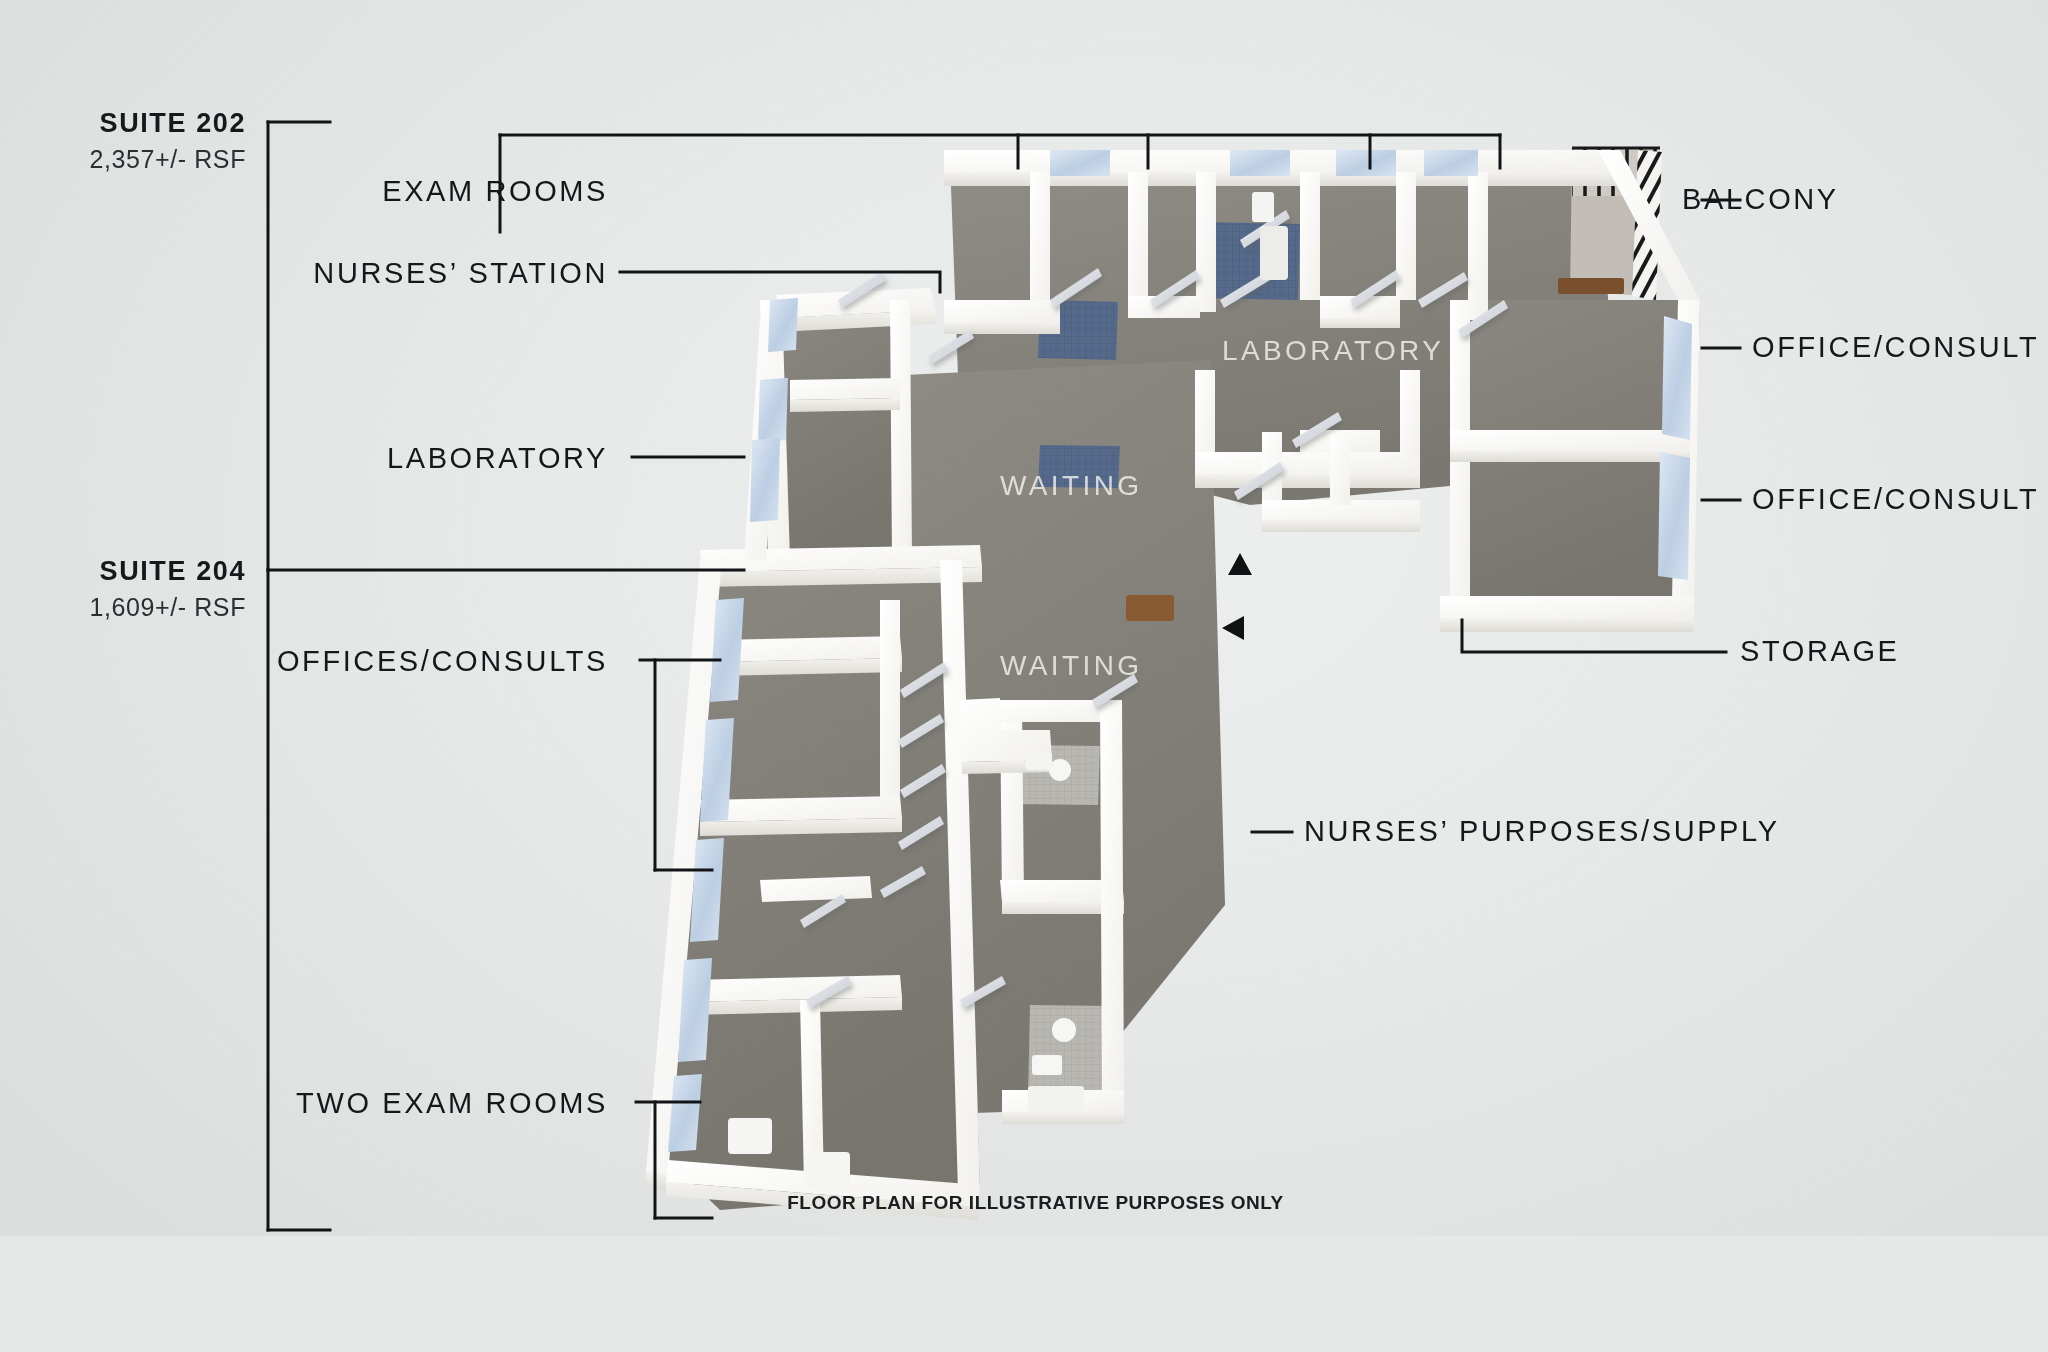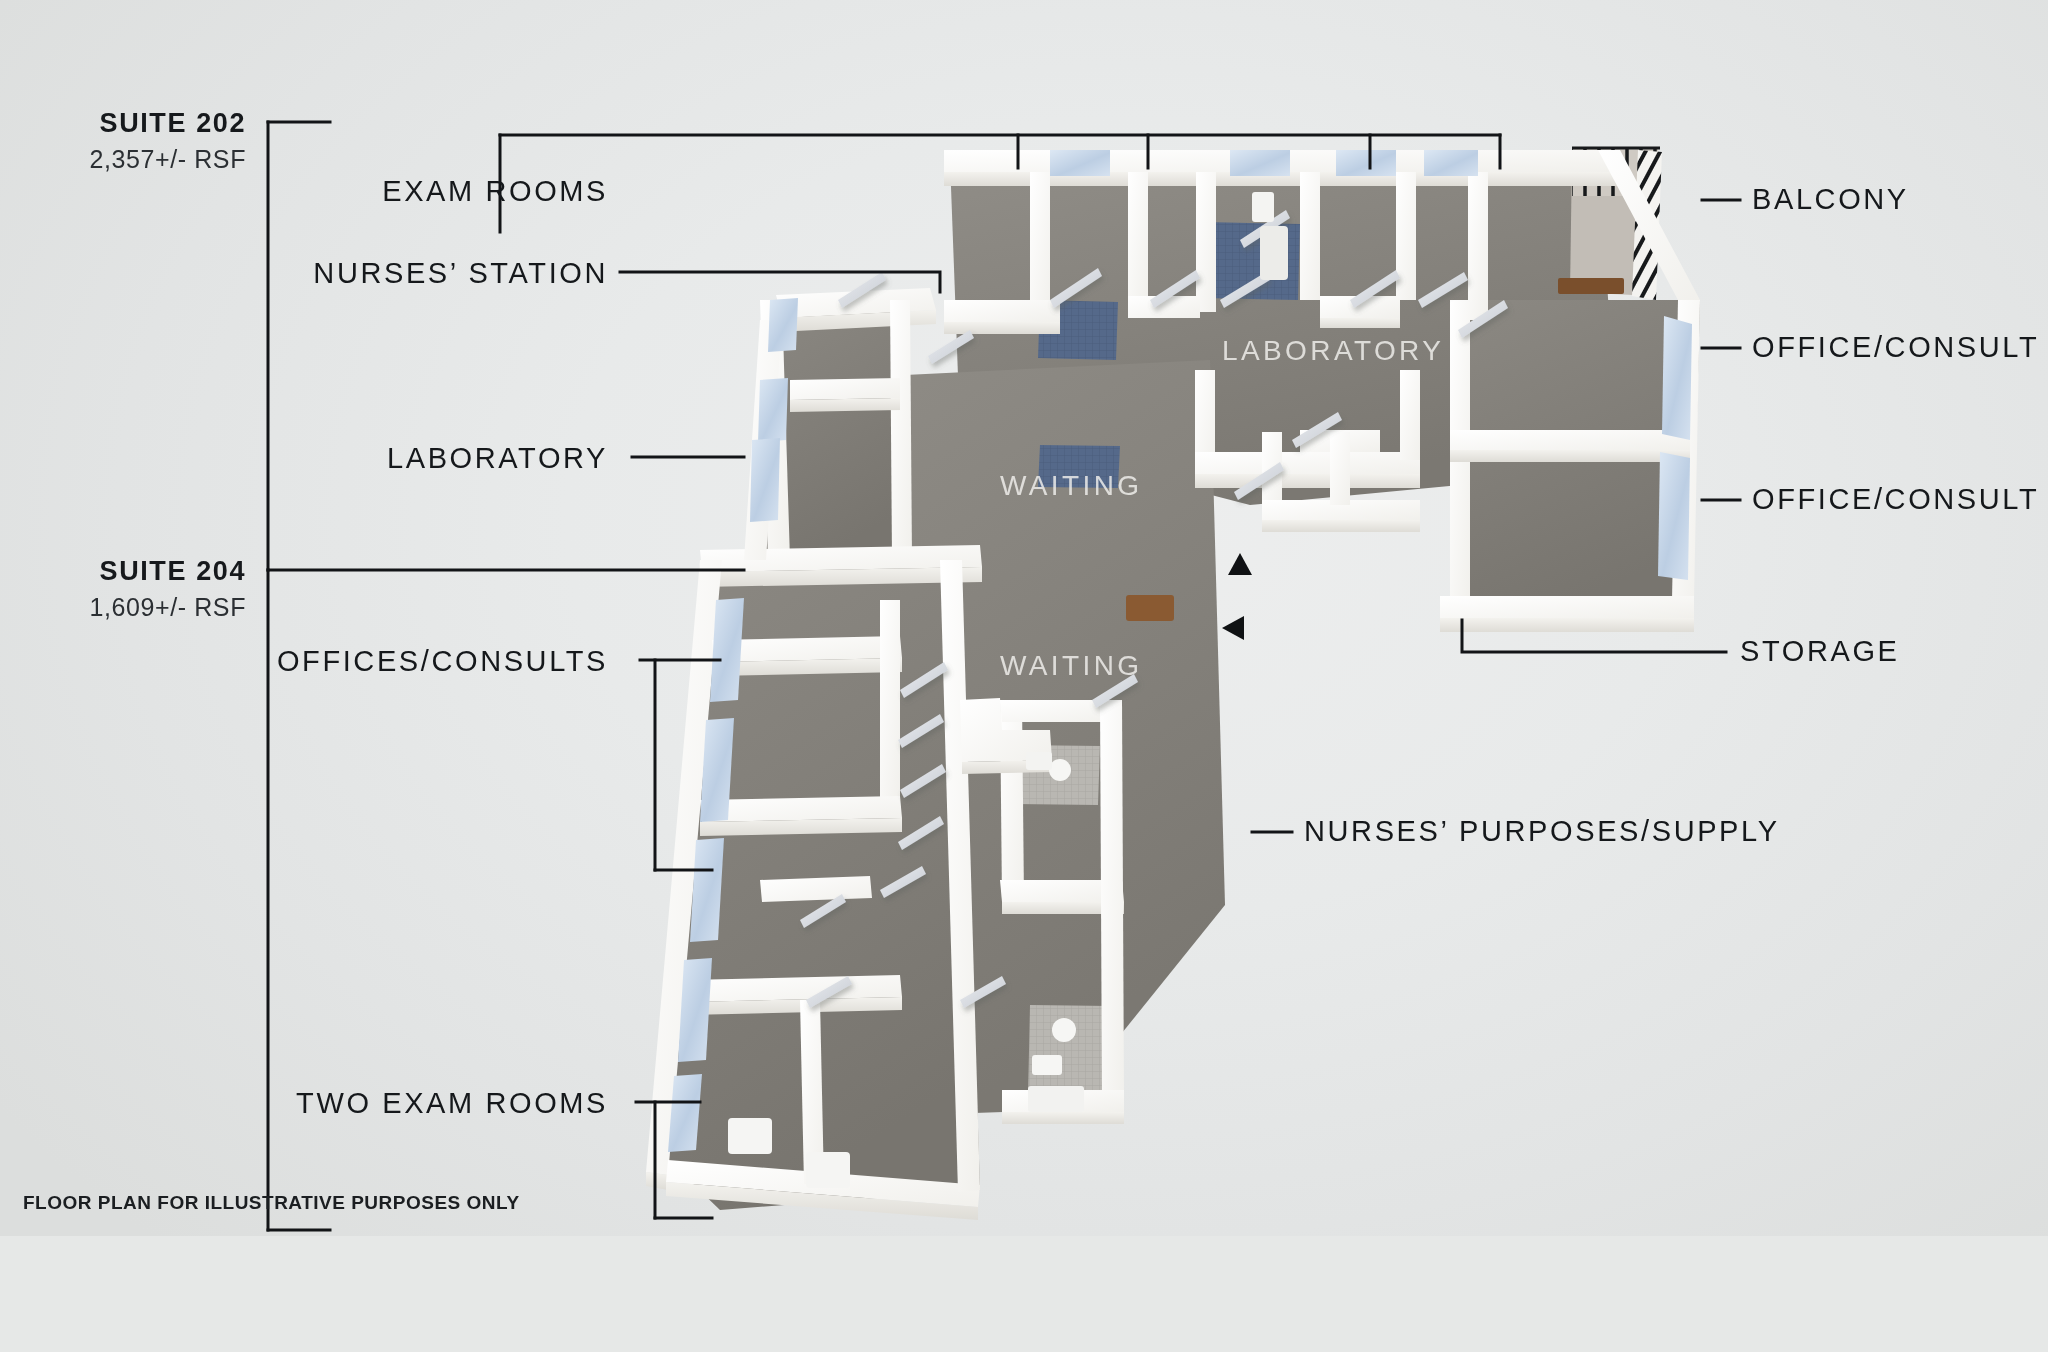--- a/index.html
+++ b/index.html
@@ -28,21 +28,21 @@
     color:#15181b;white-space:nowrap;font-weight:400;
   }
   .lbl.r{text-align:right;}
   .lbl.l{text-align:left;}
   .floor-lbl{
     position:absolute;font-size:28px;letter-spacing:3.4px;
     color:#f2f1ee;white-space:nowrap;font-weight:400;
     opacity:.82;pointer-events:none;
   }
   .footer{
-    position:absolute;left:0;right:0;bottom:22px;
+    position:absolute;left:0;right:0;bottom:22px;text-align:center;
     font-size:19px;font-weight:bold;letter-spacing:0.5px;color:#1b1e21;padding-left:23px;
   }
   svg{position:absolute;left:0;top:0;width:2048px;height:1352px;overflow:visible;}
   #lines{pointer-events:none;}
 </style>
 </head>
 <body>
 
 <div id="stage">
 
@@ -340,21 +340,21 @@
   <div class="lbl r" style="right:1440px;top:175px;width:640px;">EXAM ROOMS</div>
 
   <div class="lbl r" style="right:1440px;top:257px;width:640px;">NURSES’ STATION</div>
 
   <div class="lbl r" style="right:1440px;top:442px;width:640px;">LABORATORY</div>
 
   <div class="lbl r" style="right:1440px;top:645px;width:640px;">OFFICES/CONSULTS</div>
 
   <div class="lbl r" style="right:1440px;top:1087px;width:640px;">TWO EXAM ROOMS</div>
 
-  <div class="lbl l" style="left:1752px;top:183px;">BALCONY</div>
+  <div class="lbl l" style="left:1682px;top:183px;">BALCONY</div>
 
   <div class="lbl l" style="left:1752px;top:331px;">OFFICE/CONSULT</div>
 
   <div class="lbl l" style="left:1752px;top:483px;">OFFICE/CONSULT</div>
 
   <div class="lbl l" style="left:1740px;top:635px;text-align:right;">STORAGE</div>
 
   <div class="lbl l" style="left:1304px;top:815px;">NURSES’ PURPOSES/SUPPLY</div>
 
   <div class="floor-lbl" style="left:1222px;top:335px;">LABORATORY</div>

